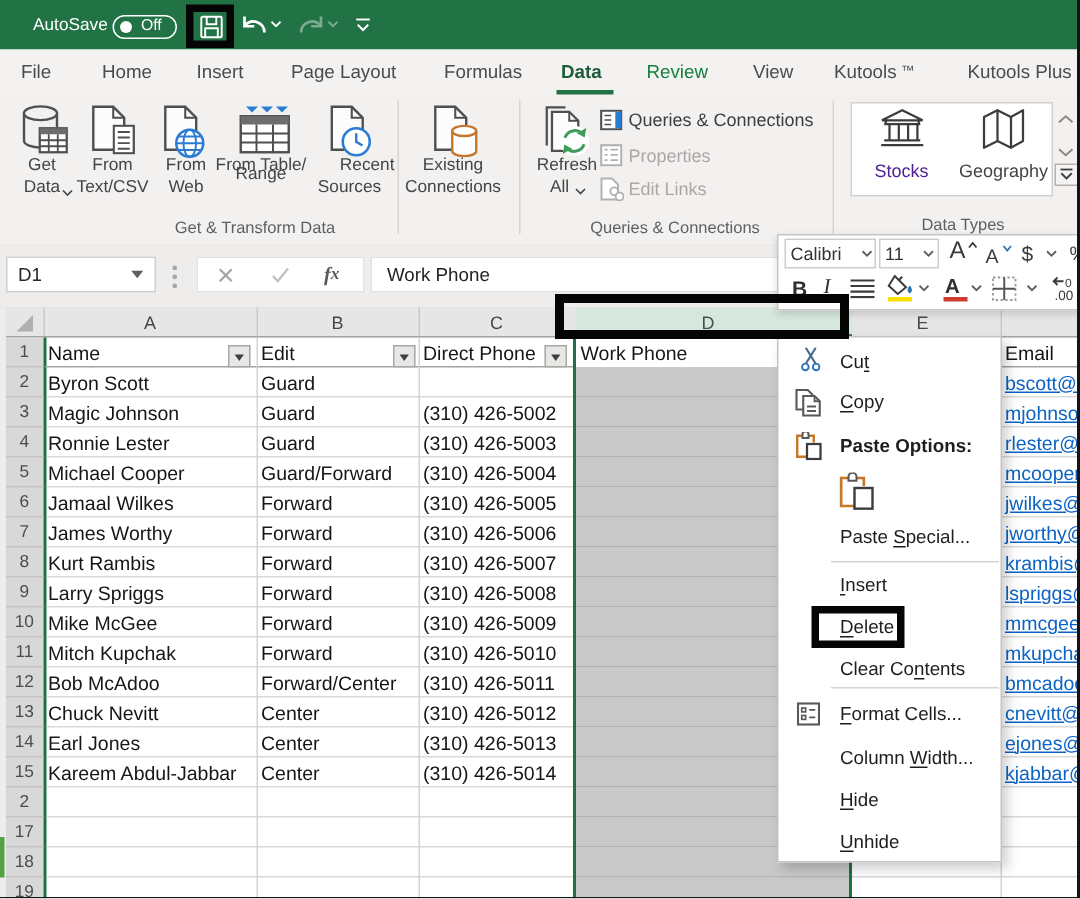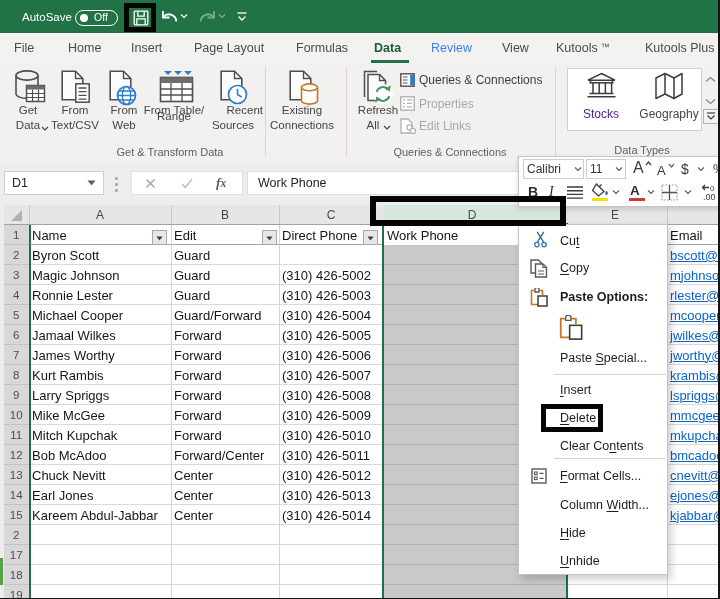--- a/index.html
+++ b/index.html
@@ -36,21 +36,21 @@
 <svg class="ab" style="left:236px;top:12px" width="12" height="10" viewBox="0 0 12 10" fill="none" stroke="#fff">
 <path d="M1.5 1 H10.5" stroke-width="1.3"></path>
       <path d="M2.5 4.5 L6 8 L9.5 4.5" stroke-width="1.3"></path>
     </svg>
 <div class="ab" style="left:0;top:33px;width:720px;height:31px;background:#f4f2f1"></div>
 <div class="ab cy" style="left:14px;top:33px;height:29px;font-size:12.5px;color:#4b4b4b">File</div>
 <div class="ab cy" style="left:68px;top:33px;height:29px;font-size:12.5px;color:#4b4b4b">Home</div>
 <div class="ab cy" style="left:131px;top:33px;height:29px;font-size:12.5px;color:#4b4b4b">Insert</div>
 <div class="ab cy" style="left:194px;top:33px;height:29px;font-size:12.5px;color:#4b4b4b">Page Layout</div>
 <div class="ab cy" style="left:296px;top:33px;height:29px;font-size:12.5px;color:#4b4b4b">Formulas</div>
-<div class="ab cy" style="left:431px;top:33px;height:29px;font-size:12.5px;color:#3b82f6">Review</div>
+<div class="ab cy" style="left:431px;top:33px;height:29px;font-size:12.5px;color:#15803d">Review</div>
 <div class="ab cy" style="left:502px;top:33px;height:29px;font-size:12.5px;color:#4b4b4b">View</div>
 <div class="ab cy" style="left:645px;top:33px;height:29px;font-size:12.5px;color:#4b4b4b">Kutools Plus</div>
 <div class="ab cy" style="left:556px;top:33px;height:29px;font-size:12.5px;color:#4b4b4b">Kutools <span style="font-size:9px;margin-left:3px;position:relative;top:-1px">™</span></div>
 <div class="ab cy" style="left:374px;top:33px;height:29px;font-size:12.5px;font-weight:700;color:#1c5c38">Data</div>
 <div class="ab" style="left:371px;top:60px;width:38px;height:3px;background:#217346"></div>
 <div class="ab" style="left:0;top:64px;width:720px;height:99px;background:#f3f1f0;border-bottom:1px solid #e0dedd"></div>
 <div class="ab" style="left:265px;top:67px;width:1px;height:89px;background:#d8d5d3"></div>
 <div class="ab" style="left:346px;top:67px;width:1px;height:89px;background:#d8d5d3"></div>
 <div class="ab" style="left:555px;top:67px;width:1px;height:89px;background:#d8d5d3"></div>
 <div class="ab" style="left:100px;top:146px;width:140px;text-align:center;font-size:11px;color:#5f5f5f">Get &amp; Transform Data</div>

